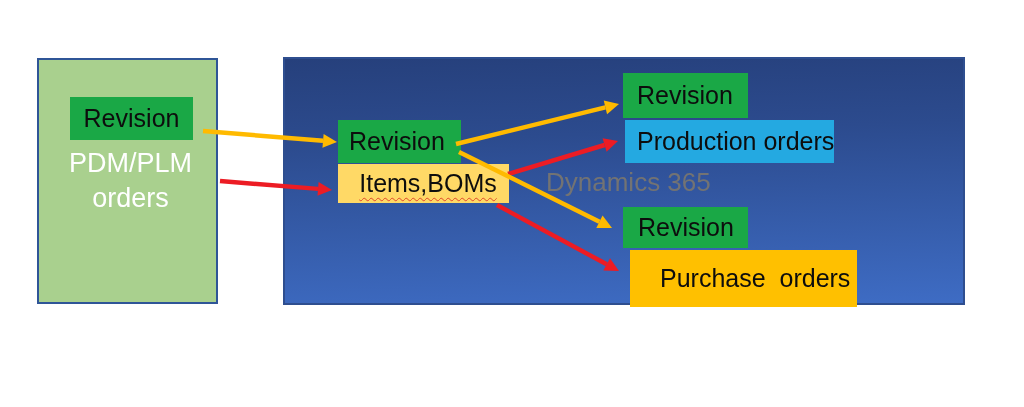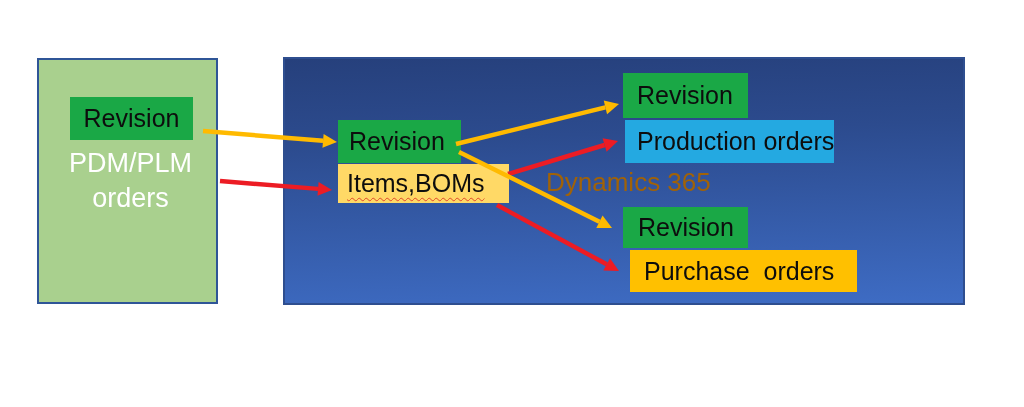--- a/index.html
+++ b/index.html
@@ -45,25 +45,25 @@
     color: #0d0d0d;
     z-index: 2;
   }
   .chip.green  { background: #1AA846; }
   .chip.cyan   { background: #24A9E1; }
   .chip.gold   { background: #FFC000; }
   .chip.lgold  { background: #FFD966; }
 
   .chip.pdm-revision      { left: 70px;  top: 97px;  width: 123px; height: 43px; justify-content: center; }
   .chip.mid-revision      { left: 338px; top: 120px; width: 123px; height: 43px; padding-left: 11px; }
-  .chip.items-boms        { left: 338px; top: 164px; width: 171px; height: 39px; padding-left: 9px; }
+  .chip.items-boms        { left: 338px; top: 164px; width: 171px; height: 39px; padding-left: 9px; justify-content: center; }
   .chip.top-revision      { left: 623px; top: 73px;  width: 125px; height: 45px; padding-left: 14px; }
   .chip.production-orders { left: 625px; top: 120px; width: 209px; height: 43px; padding-left: 12px; }
   .chip.bottom-revision   { left: 623px; top: 207px; width: 125px; height: 41px; padding-left: 15px; }
-  .chip.purchase-orders   { left: 630px; top: 250px; width: 227px; height: 42px; padding-left: 14px; }
+  .chip.purchase-orders   { left: 630px; top: 250px; width: 227px; height: 57px; padding-left: 30px; }
 
   .squiggle {
     text-decoration: underline;
     text-decoration-style: wavy;
     text-decoration-color: #E0452C;
     text-decoration-thickness: 1px;
     text-underline-offset: 5px;
   }
 
   
@@ -73,21 +73,21 @@
     width: 187px;
     text-align: center;
     color: #ffffff;
     font-size: 27px;
     line-height: 35px;
     z-index: 2;
   }
   .d365-label {
     position: absolute;
     left: 546px; top: 169px;
-    color: #a16207;
+    color: #737373;
     font-size: 26px;
     line-height: 1;
     z-index: 2;
     white-space: pre;
   }
 
   
   .arrow-layer {
     position: absolute;
     left: 0; top: 0;

